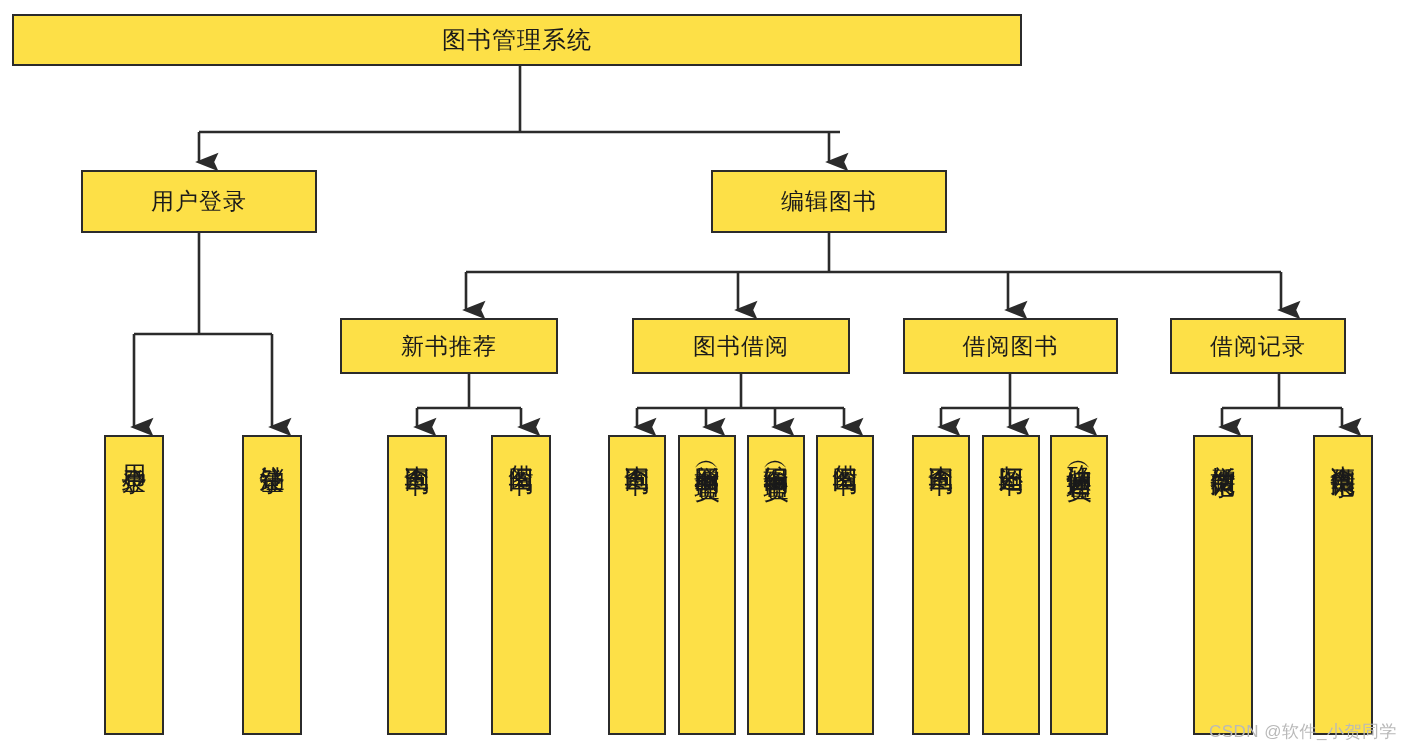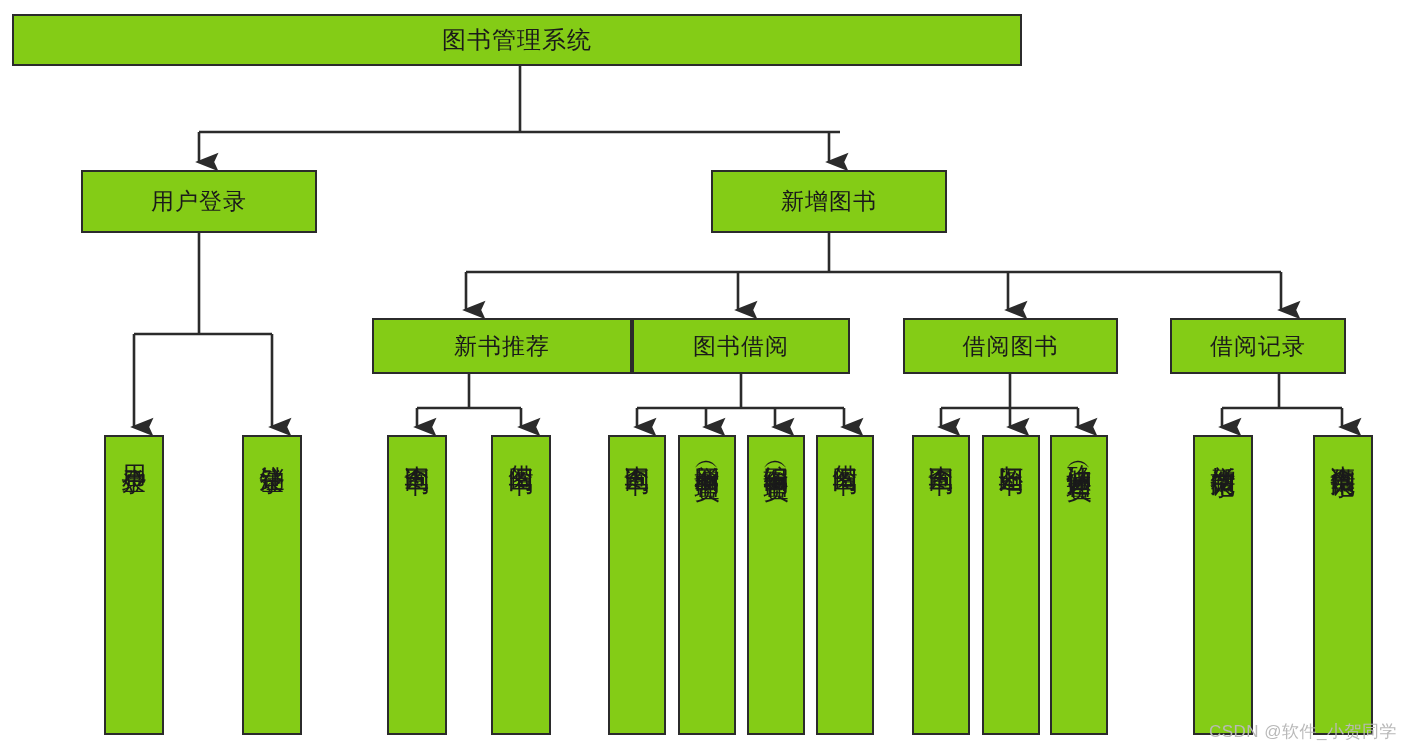--- a/index.html
+++ b/index.html
@@ -14,21 +14,21 @@
     position:relative;
     width:1405px;height:747px;
   }
   #edges{
     position:absolute;left:0;top:0;width:1405px;height:747px;
     pointer-events:none;
   }
   .node{
     position:absolute;
     box-sizing:border-box;
-    background:#84cc16;
+    background:#fde047;
     border:2px solid #2b2b2b;
     display:flex;
     align-items:center;
     justify-content:center;
     color:#1a1a1a;
   }
   .node .label{
     display:block;
     text-align:center;
     line-height:1.14;
@@ -119,24 +119,24 @@
   </svg>
 
   <div class="node horiz root" style="left:12px;top:14px;width:1010px;height:52px;">
     <span class="label">图书管理系统</span>
   </div>
 
   <div class="node horiz" style="left:81px;top:170px;width:236px;height:63px;">
     <span class="label">用户登录</span>
   </div>
   <div class="node horiz" style="left:711px;top:170px;width:236px;height:63px;">
-    <span class="label">新增图书</span>
+    <span class="label">编辑图书</span>
   </div>
 
-  <div class="node horiz" style="left:372px;top:318px;width:260px;height:56px;">
+  <div class="node horiz" style="left:340px;top:318px;width:218px;height:56px;">
     <span class="label">新书推荐</span>
   </div>
   <div class="node horiz" style="left:632px;top:318px;width:218px;height:56px;">
     <span class="label">图书借阅</span>
   </div>
   <div class="node horiz" style="left:903px;top:318px;width:215px;height:56px;">
     <span class="label">借阅图书</span>
   </div>
   <div class="node horiz" style="left:1170px;top:318px;width:176px;height:56px;">
     <span class="label">借阅记录</span>

